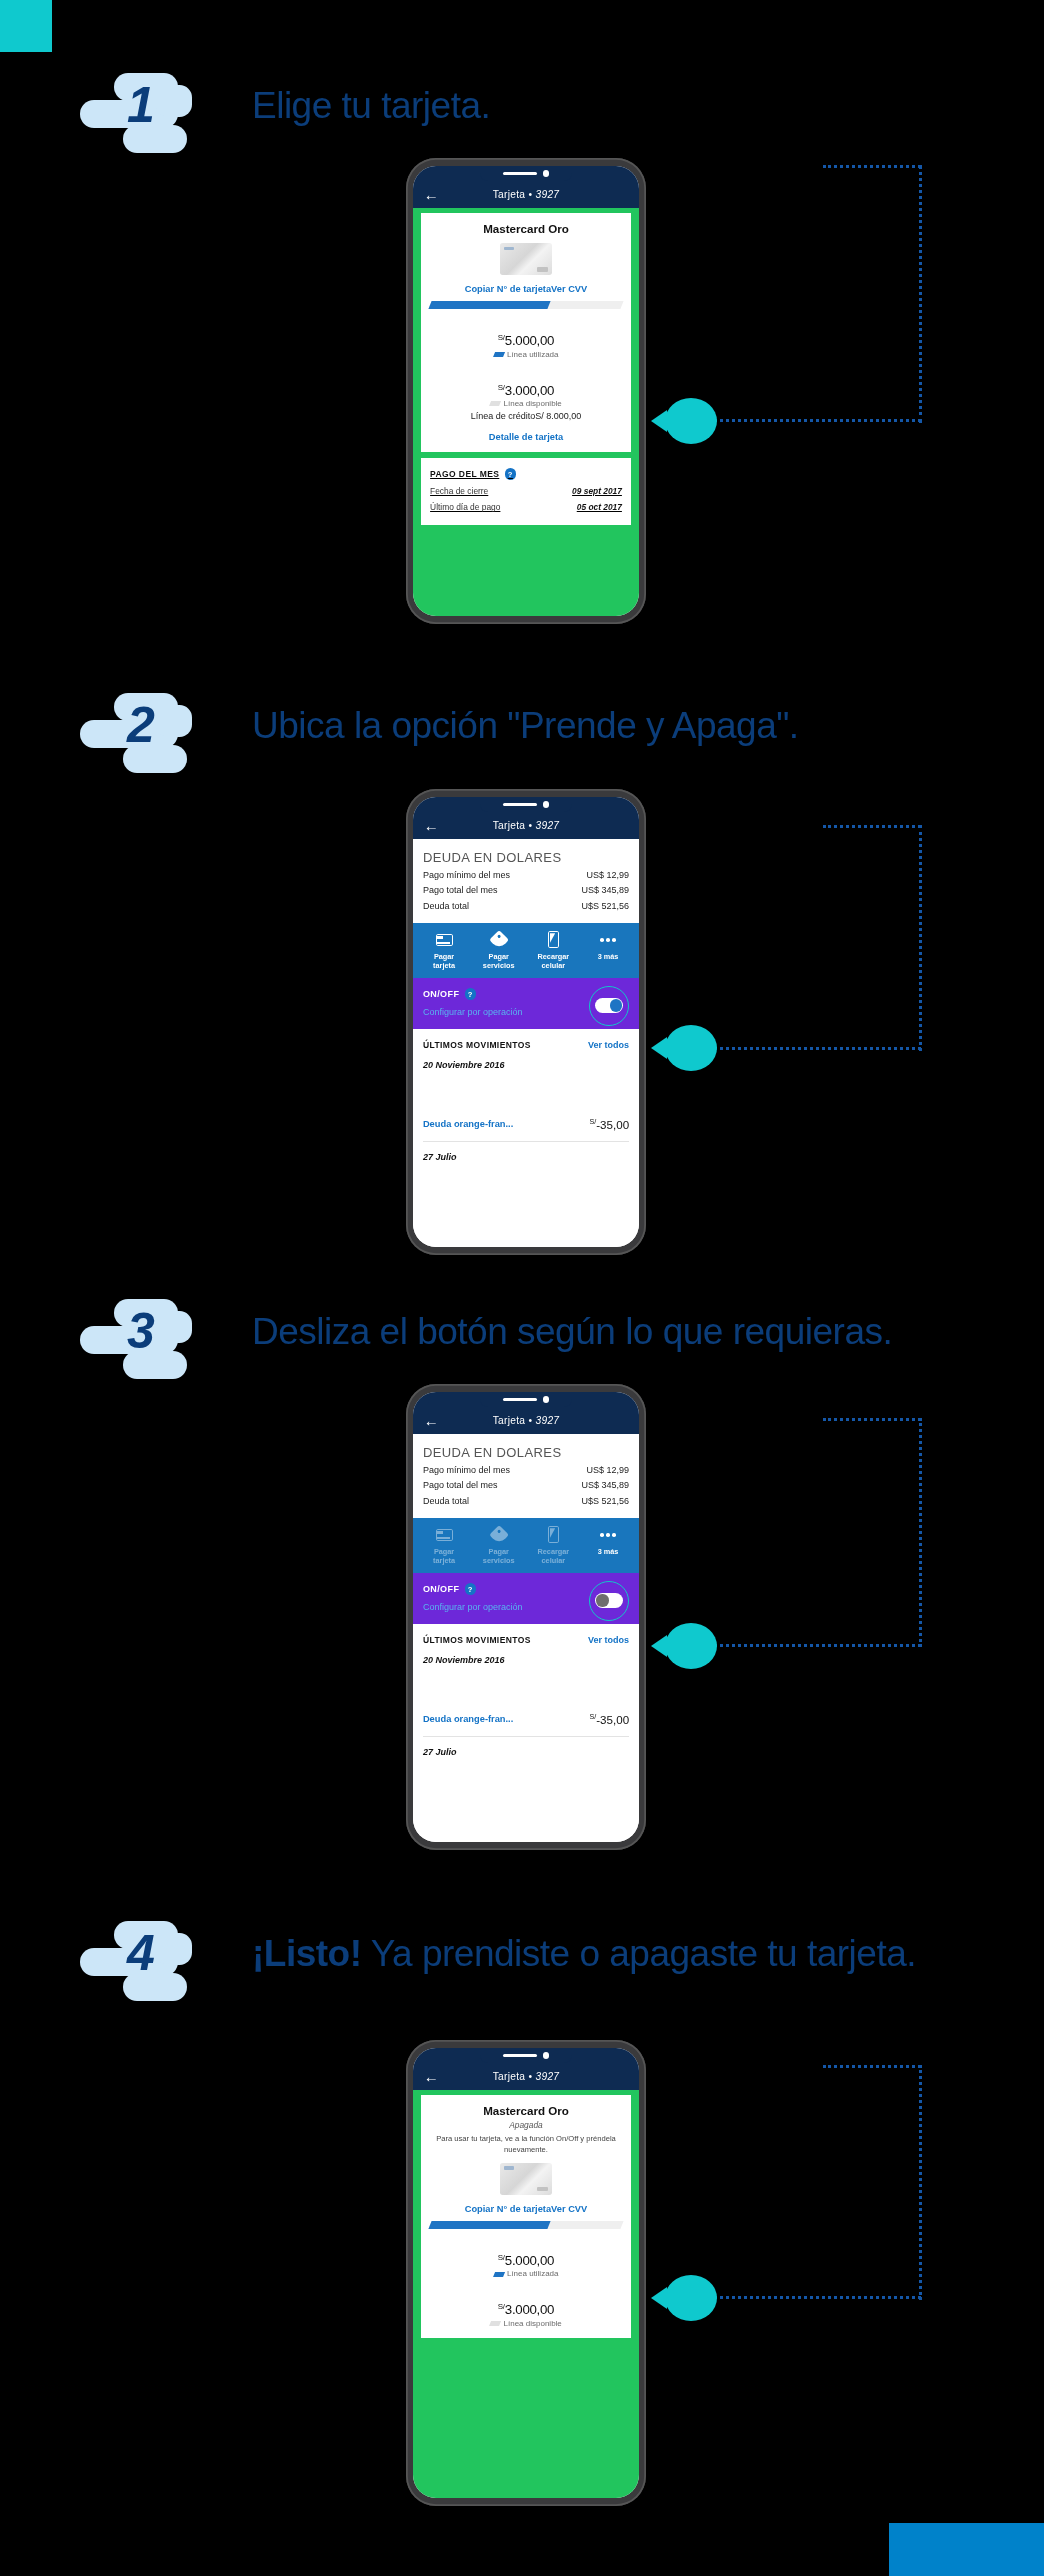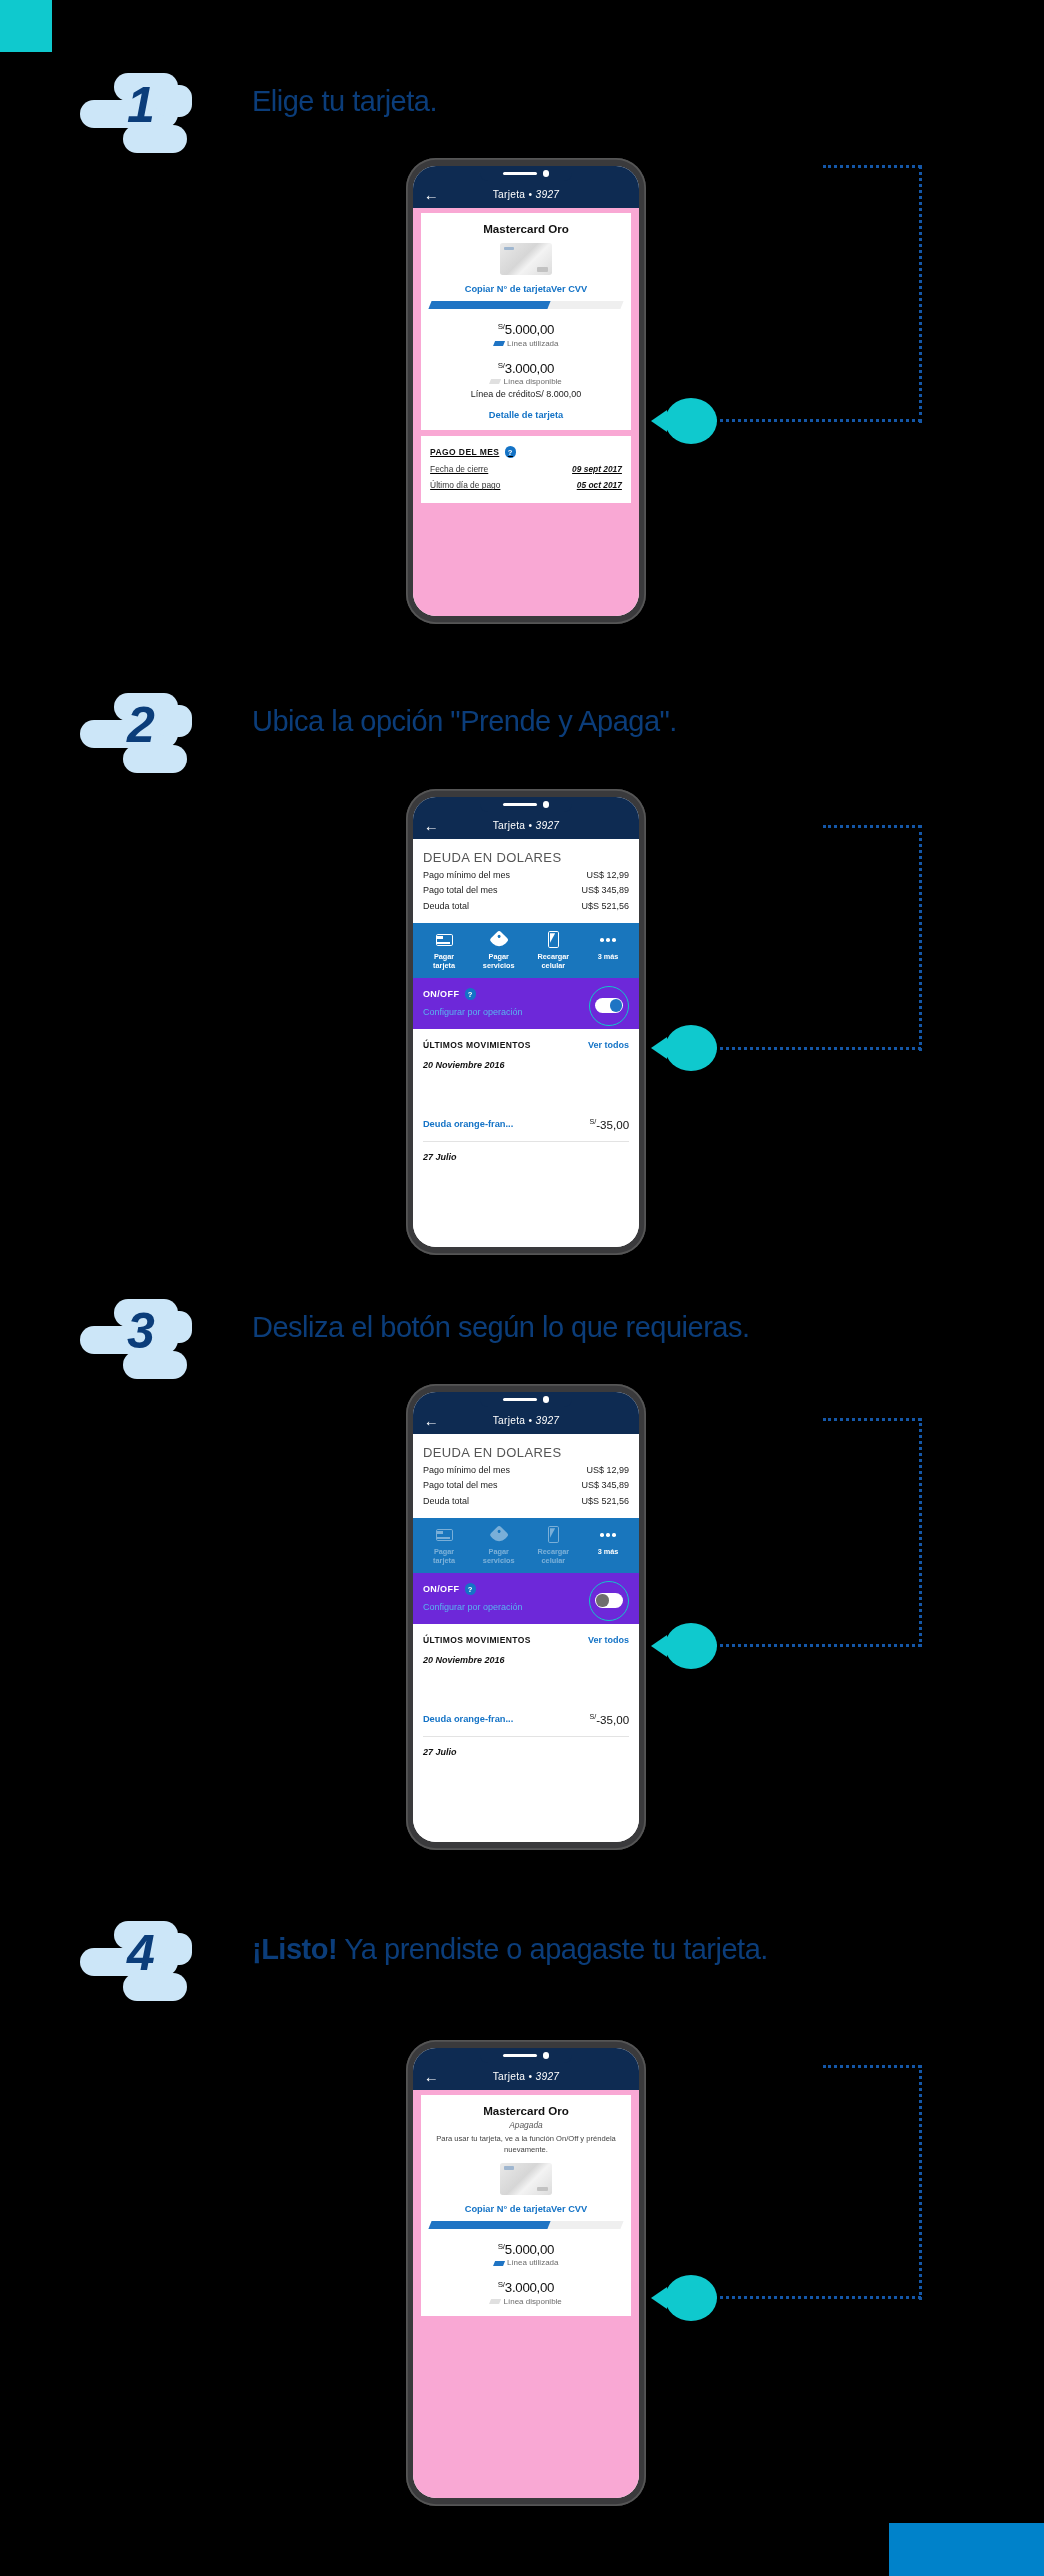--- a/index.html
+++ b/index.html
@@ -24,21 +24,21 @@
   .badge .pz3{ left:43px; top:52px; width:64px; height:28.4px; border-radius:14.2px; }
   .badge .pz4{ left:76px; top:12.4px; width:36px; height:32px; border-radius:12.4px; }
   .badge .num{
     position:absolute; left:0; top:-9px; width:120px; height:82px;
     display:flex; align-items:center; justify-content:center;
     font-size:50px; font-weight:bold; color:#0b3d7a; font-style:italic;
     letter-spacing:-1.8px;
   }
   .step-title{
     position:absolute; left:252px; top:21.3px;
-    font-size:29px; color:#0b3d7a; letter-spacing:-0.5px; white-space:nowrap;
+    font-size:37px; color:#0b3d7a; letter-spacing:-0.5px; white-space:nowrap;
   }
   .step-title b{ font-weight:bold; }
 
   
   .bracket{ position:absolute; }
   .bracket .edge{ position:absolute; }
   .bracket .top,.bracket .bot{
     height:0; border-top:3.6px dotted #1457a8;
   }
   .bracket .right{
@@ -83,21 +83,21 @@
     height:27px; background:#0e2b52; color:#fff;
     display:flex; align-items:center; padding:0 10.7px; position:relative;
   }
   .appbar .back{ font-size:15px; line-height:1; color:#fff; }
   .appbar .ttl{
     position:absolute; left:0; right:0; text-align:center;
     font-size:10.2px; letter-spacing:0.3px;
   }
   .appbar .ttl i{ font-style:italic; font-weight:normal; }
 
-  .screen-body{ background:#f9a8d4; height:calc(100% - 42px); overflow:hidden; position:relative; }
+  .screen-body{ background:#22c55e; height:calc(100% - 42px); overflow:hidden; position:relative; }
 
   
   .card-panel{ background:#fff; margin:5.3px 8px; padding:9px 9px 10.7px; }
   .card-title{ text-align:center; font-size:11.6px; font-weight:bold; color:#111; }
   .card-sub{ text-align:center; font-size:8.4px; font-style:italic; color:#555; margin-top:2.7px; }
   .card-note{ text-align:center; font-size:7.6px; color:#444; margin-top:4.4px; line-height:1.35; }
   .card-thumb{
     width:52px; height:32px; margin:8px auto 0;
     background:linear-gradient(135deg,#e9e9e9 0%,#d6d6d6 45%,#f3f3f3 60%,#dcdcdc 100%);
     border-radius:2.7px; position:relative;
@@ -118,21 +118,21 @@
     margin-top:7.1px; height:8px; position:relative;
   }
   .meter .track{
     position:absolute; inset:0; background:#efefef;
     transform:skewX(-22deg);
   }
   .meter .fill{
     position:absolute; left:0; top:0; bottom:0; width:62%;
     background:#1f74c4; transform:skewX(-22deg);
   }
-  .amt{ text-align:center; margin-top:13px; }
+  .amt{ text-align:center; margin-top:24px; }
   .amt .v{ font-size:13.3px; color:#111; letter-spacing:-0.3px; }
   .amt .v sup{ font-size:8px; }
   .amt .l{ font-size:8px; color:#6b6b6b; margin-top:0.9px; }
   .amt .l .sw{
     display:inline-block; width:9.8px;height:5.3px; margin-right:3.6px;
     transform:skewX(-22deg); vertical-align:middle;
   }
   .sw.blue{ background:#1f74c4; }
   .sw.gray{ background:#e0e0e0; }
   .credit-row{

